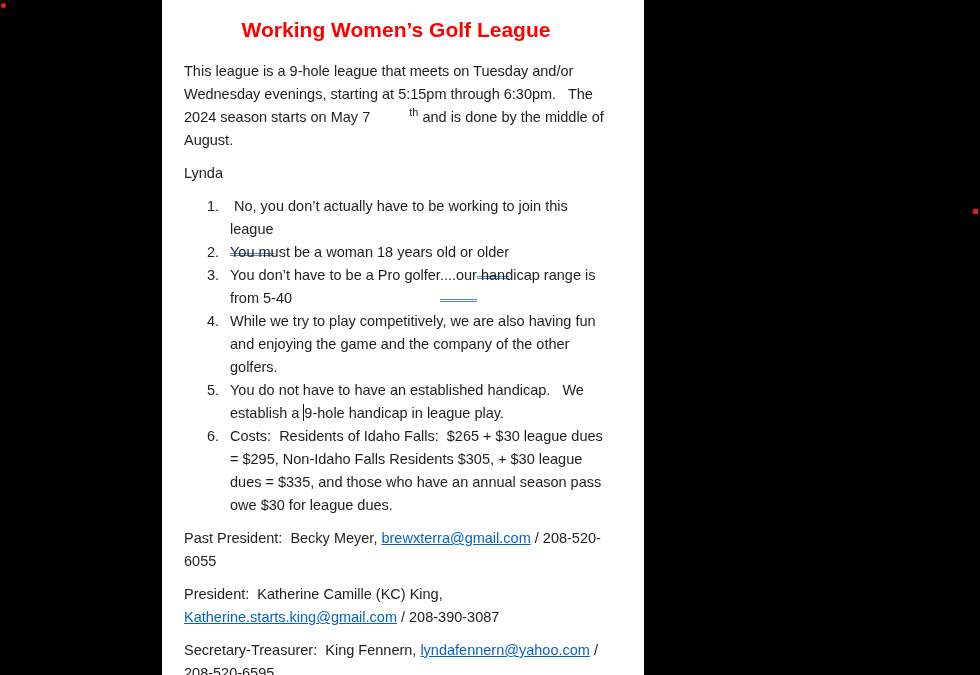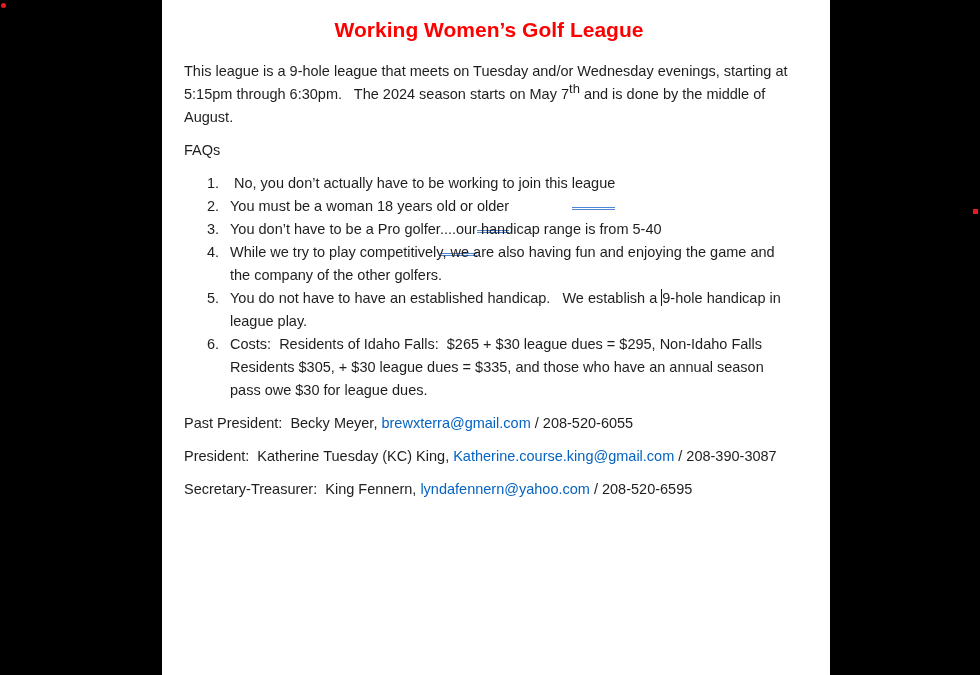--- a/index.html
+++ b/index.html
@@ -8,21 +8,21 @@
     height: 675px;
     background: #000000;
     position: relative;
     overflow: hidden;
     font-family: "Liberation Sans", sans-serif;
   }
   .page {
     position: absolute;
     left: 162px;
     top: 0;
-    width: 668px;
+    width: 482px;
     height: 675px;
     background: #ffffff;
     box-sizing: border-box;
     padding: 16px 36px 0 22px;
     color: #1e1e1e;
   }
   .title {
     font-size: 21px;
     line-height: 28px;
     font-weight: bold;
@@ -31,22 +31,23 @@
     margin: 0 0 16px 0;
     white-space: pre-wrap;
   }
   .para {
     font-size: 14.5px;
     line-height: 23px;
     margin: 0 0 10px 0;
     white-space: pre-wrap;
   }
   sup.ord {
-    font-size: 13px;
+    font-size: 11px;
     line-height: 0;
+    margin-left: 39px;
   }
   ol.faq-list {
     list-style: none;
     margin: 0 0 10px 0;
     padding: 0;
     font-size: 14.5px;
     line-height: 23px;
   }
   ol.faq-list li {
     position: relative;
@@ -57,20 +58,21 @@
     position: absolute;
     left: 23px;
     top: 0;
   }
   .gram {
     border-bottom: 3px double #4f86d6;
     padding-bottom: 16px;
   }
   a.email-link {
     color: #0563c1;
+    text-decoration: underline;
     cursor: pointer;
   }
   .caret {
     display: inline-block;
     width: 1px;
     height: 17px;
     background: #111111;
     vertical-align: -3px;
   }
   .artifact {
@@ -97,31 +99,31 @@
 <div class="artifact left-dot"></div>
 <div class="artifact right-dot"></div>
 
 <div class="page">
 
   <h1 class="title">Working Women’s Golf League</h1>
 
   <p class="para"><span>This league is a 9-hole league that meets on Tuesday and/or Wednesday evenings, starting at 5:15pm through 6:30pm.   The 2024 season starts on May 7</span><sup class="ord">th</sup><span> and is done by the middle of August.</span></p>
 
 
-  <p class="para">FAQs</p>
+  <p class="para">Lynda</p>
 
   <ol class="faq-list">
     <li><span class="num">1.</span><span> No, you don’t actually have to be working to join this </span><span class="gram">league</span></li>
     <li><span class="num">2.</span><span>You must be a woman 18 years old or </span><span class="gram">older</span></li>
     <li><span class="num">3.</span><span>You don’t have to be a Pro golfer</span><span class="gram">....our</span><span> handicap range is from 5-40</span></li>
     <li><span class="num">4.</span><span>While we try to play competitively, we are also having fun and enjoying the game and the company of the other golfers.</span></li>
     <li><span class="num">5.</span><span>You do not have to have an established handicap.   We establish a </span><span class="caret"></span><span>9-hole handicap in league play.</span></li>
     <li><span class="num">6.</span><span>Costs:  Residents of Idaho Falls:  $265 + $30 league dues = $295, Non-Idaho Falls Residents $305, + $30 league dues = $335, and those who have an annual season pass owe $30 for league dues.</span></li>
   </ol>
 
 
   <p class="para"><span>Past President:  Becky Meyer, </span><a class="email-link">brewxterra@gmail.com</a><span> / 208-520-6055</span></p>
 
-  <p class="para"><span>President:  Katherine Tuesday (KC) King, </span><a class="email-link">Katherine.course.king@gmail.com</a><span> / 208-390-3087</span></p>
+  <p class="para"><span>President:  Katherine Camille (KC) King, </span><a class="email-link">Katherine.starts.king@gmail.com</a><span> / 208-390-3087</span></p>
 
   <p class="para"><span>Secretary-Treasurer:  King Fennern, </span><a class="email-link">lyndafennern@yahoo.com</a><span> / 208-520-6595</span></p>
 
 </div>
 
 </body></html>

